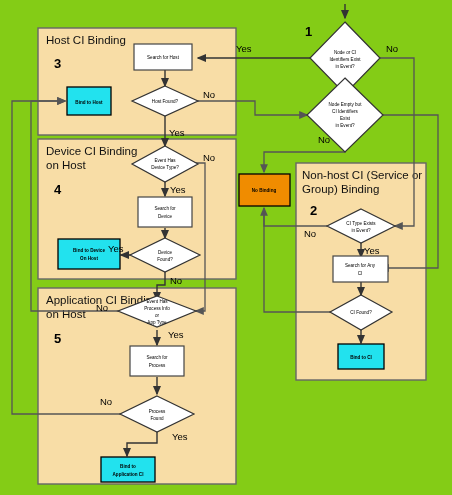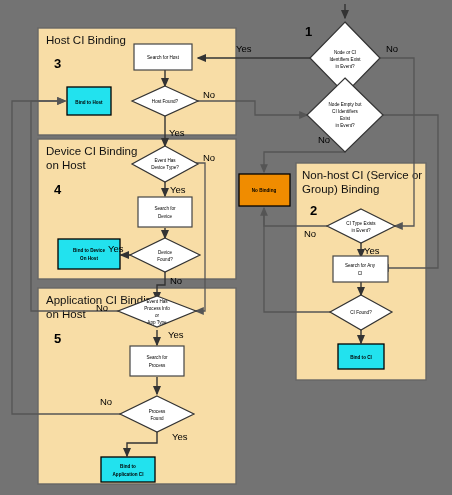--- a/index.html
+++ b/index.html
@@ -4,21 +4,21 @@
 <style>
   html, body {
     margin: 0;
     padding: 0;
     background: #ffffff;
   }
   #canvas {
     position: relative;
     width: 452px;
     height: 495px;
-    background: #737373;
+    background: #84cc16;
     font-family: "Liberation Sans", sans-serif;
     overflow: hidden;
   }
   #flow-svg {
     position: absolute;
     left: 0;
     top: 0;
     width: 452px;
     height: 495px;
   }

